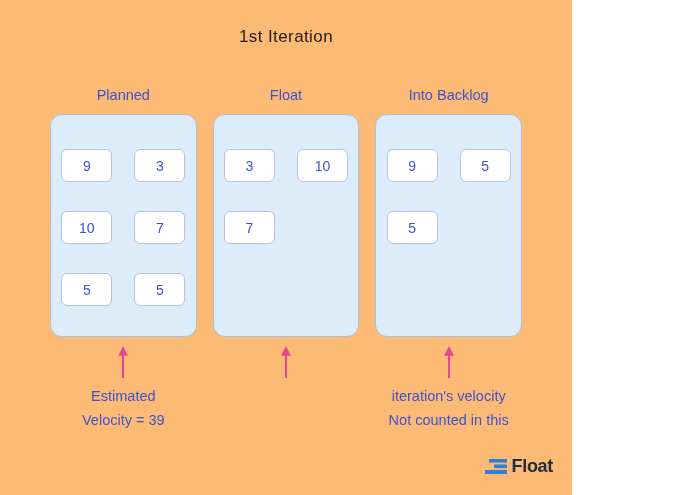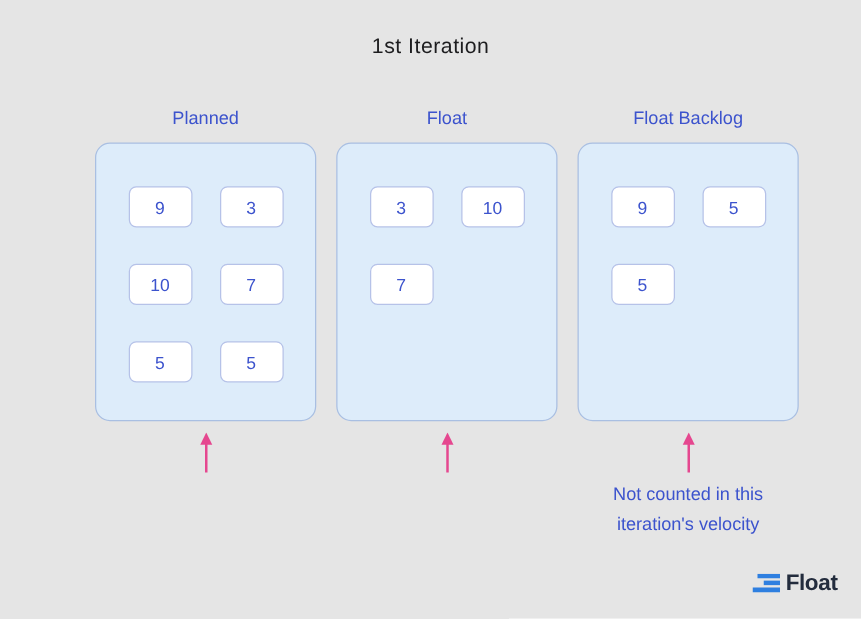--- a/index.html
+++ b/index.html
@@ -3,23 +3,23 @@
 <meta charset="utf-8">
 <style>
   html, body {
     margin: 0;
     padding: 0;
     background: #ffffff;
     font-family: "Liberation Sans", sans-serif;
   }
   .canvas {
     position: relative;
-    width: 689px;
+    width: 572px;
     height: 495px;
-    background: #e5e5e5;
+    background: #fdba74;
     overflow: hidden;
   }
   .title {
     padding-top: 26px;
     text-align: center;
     font-size: 17px;
     line-height: 22px;
     font-weight: 500;
     letter-spacing: 0.4px;
     color: var(--text-dark, #1d1d1f);
@@ -114,57 +114,61 @@
           <div class="card">5</div>
           <div class="card">5</div>
         </div>
       </div>
       <div class="arrow-wrap">
         <svg width="14" height="33" viewBox="0 0 14 33">
           <line x1="7" y1="32" x2="7" y2="9" stroke="#e5478f" stroke-width="2"></line>
           <path d="M7 0 L2.2 9.8 L11.8 9.8 Z" fill="#e5478f"></path>
         </svg>
       </div>
+      <div class="caption">
+        <div>Estimated</div>
+        <div>Velocity = 39</div>
+      </div>
     </div>
 
     <div class="column">
       <div class="col-header">Float</div>
       <div class="panel">
         <div class="cards">
           <div class="card">3</div>
           <div class="card">10</div>
           <div class="card">7</div>
         </div>
       </div>
       <div class="arrow-wrap">
         <svg width="14" height="33" viewBox="0 0 14 33">
           <line x1="7" y1="32" x2="7" y2="9" stroke="#e5478f" stroke-width="2"></line>
           <path d="M7 0 L2.2 9.8 L11.8 9.8 Z" fill="#e5478f"></path>
         </svg>
       </div>
     </div>
 
     <div class="column">
-      <div class="col-header">Float Backlog</div>
+      <div class="col-header">Into Backlog</div>
       <div class="panel">
         <div class="cards">
           <div class="card">9</div>
           <div class="card">5</div>
           <div class="card">5</div>
         </div>
       </div>
       <div class="arrow-wrap">
         <svg width="14" height="33" viewBox="0 0 14 33">
           <line x1="7" y1="32" x2="7" y2="9" stroke="#e5478f" stroke-width="2"></line>
           <path d="M7 0 L2.2 9.8 L11.8 9.8 Z" fill="#e5478f"></path>
         </svg>
       </div>
       <div class="caption">
+        <div>iteration's velocity</div>
         <div>Not counted in this</div>
-        <div>iteration's velocity</div>
       </div>
     </div>
 
   </div>
 
   <div class="logo">
     <span style="display:inline-flex;">
       <svg width="22" height="15" viewBox="0 0 22 15">
         <rect x="4" y="0" width="18" height="3.6" fill="#2e7fe0"></rect>
         <rect x="9" y="5.5" width="13" height="3.6" fill="#2e7fe0"></rect>

